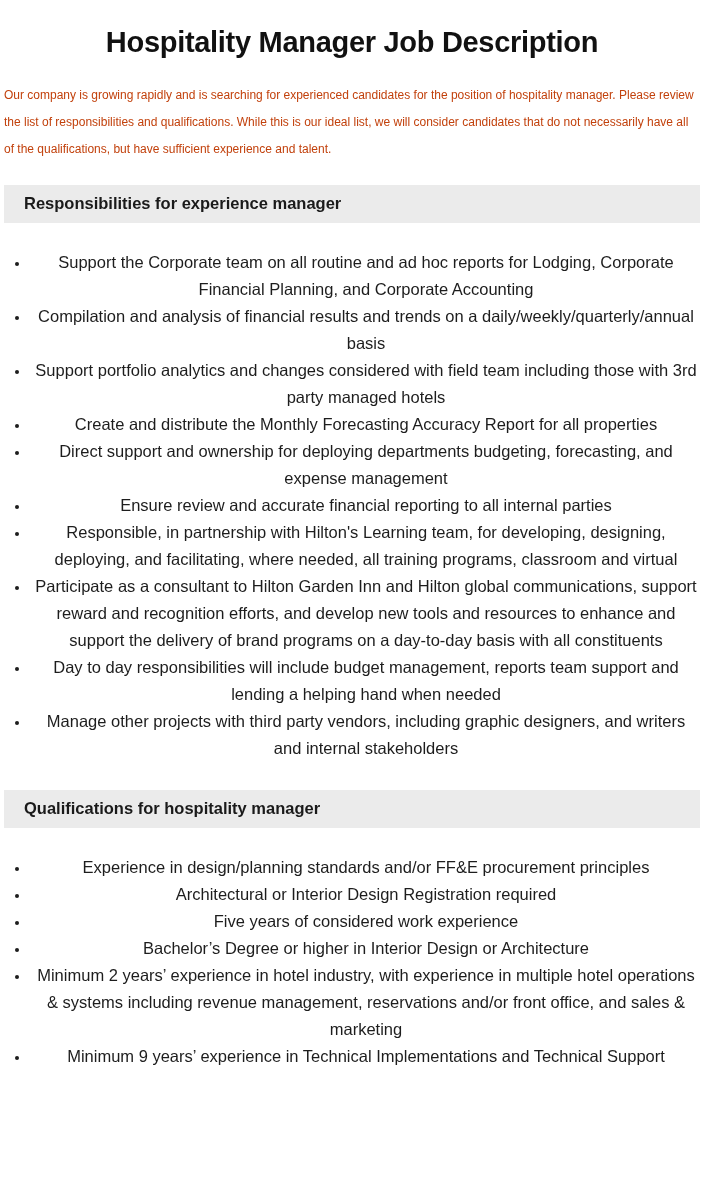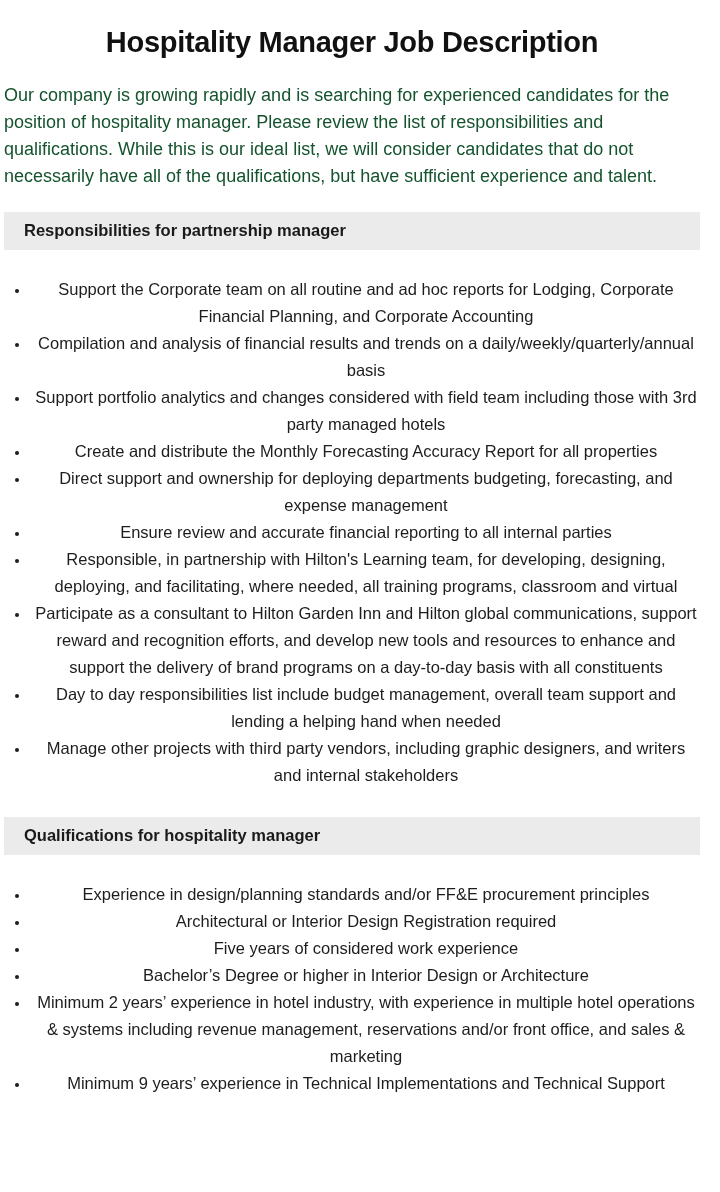--- a/index.html
+++ b/index.html
@@ -18,23 +18,23 @@
   .doc-title {
     font-size: 29px;
     font-weight: bold;
     text-align: center;
     line-height: 36px;
     letter-spacing: -0.3px;
     color: #111111;
     margin: 2px 0 22px 0;
   }
   .intro {
-    font-size: 18px;
+    font-size: 12px;
     line-height: 27px;
-    color: #14532d;
+    color: #c2410c;
     margin-bottom: 22px;
   }
   .section-heading {
     background: #ebebeb;
     font-size: 16.5px;
     font-weight: bold;
     color: #1a1a1a;
     padding: 9px 20px 10px 20px;
     margin: 0 0 0 0;
   }
@@ -58,31 +58,31 @@
 </head>
 <body>
 
 <div class="page">
 
   <h1 class="doc-title">Hospitality Manager Job Description</h1>
 
   <p class="intro">Our company is growing rapidly and is searching for experienced candidates for the position of hospitality manager. Please review the list of responsibilities and qualifications. While this is our ideal list, we will consider candidates that do not necessarily have all of the qualifications, but have sufficient experience and talent.</p>
 
   <div class="section">
-    <div class="section-heading">Responsibilities for partnership manager</div>
+    <div class="section-heading">Responsibilities for experience manager</div>
     <ul class="bullet-list">
         <li>Support the Corporate team on all routine and ad hoc reports for Lodging, Corporate Financial Planning, and Corporate Accounting</li>
         <li>Compilation and analysis of financial results and trends on a daily/weekly/quarterly/annual basis</li>
         <li>Support portfolio analytics and changes considered with field team including those with 3rd party managed hotels</li>
         <li>Create and distribute the Monthly Forecasting Accuracy Report for all properties</li>
         <li>Direct support and ownership for deploying departments budgeting, forecasting, and expense management</li>
         <li>Ensure review and accurate financial reporting to all internal parties</li>
         <li>Responsible, in partnership with Hilton's Learning team, for developing, designing, deploying, and facilitating, where needed, all training programs, classroom and virtual</li>
         <li>Participate as a consultant to Hilton Garden Inn and Hilton global communications, support reward and recognition efforts, and develop new tools and resources to enhance and support the delivery of brand programs on a day-to-day basis with all constituents</li>
-        <li>Day to day responsibilities list include budget management, overall team support and lending a helping hand when needed</li>
+        <li>Day to day responsibilities will include budget management, reports team support and lending a helping hand when needed</li>
         <li>Manage other projects with third party vendors, including graphic designers, and writers and internal stakeholders</li>
       </ul>
   </div>
 
   <div class="section">
     <div class="section-heading">Qualifications for hospitality manager</div>
     <ul class="bullet-list">
         <li>Experience in design/planning standards and/or FF&amp;E procurement principles</li>
         <li>Architectural or Interior Design Registration required</li>
         <li>Five years of considered work experience</li>

